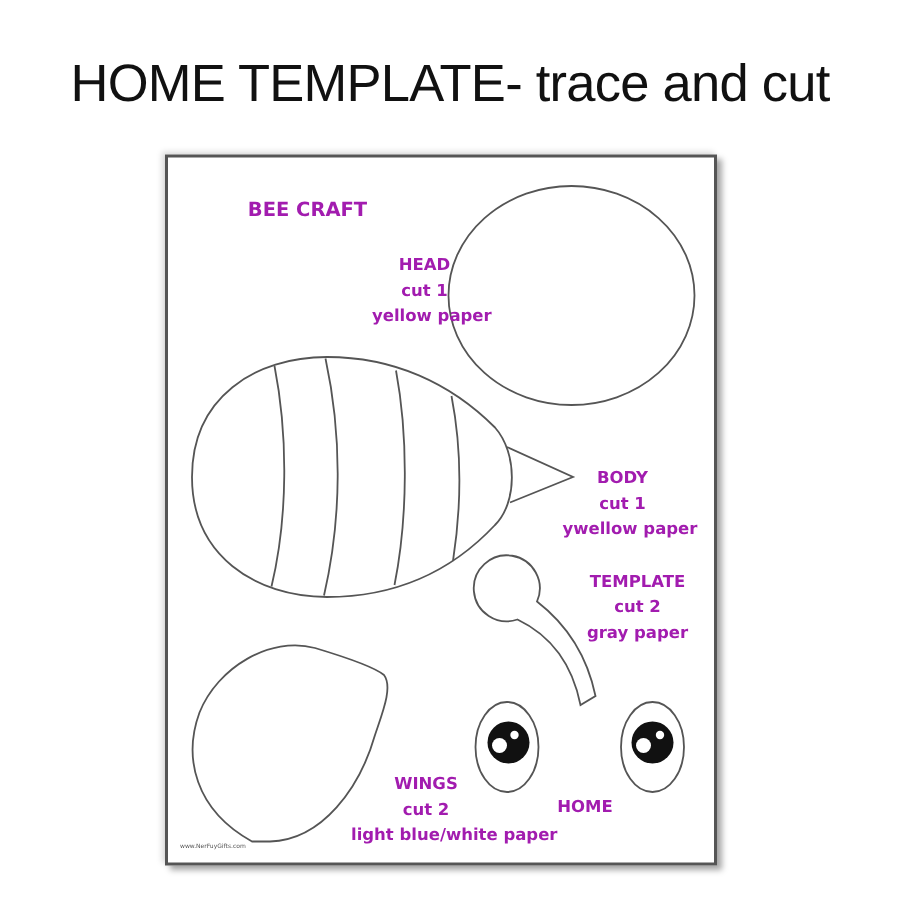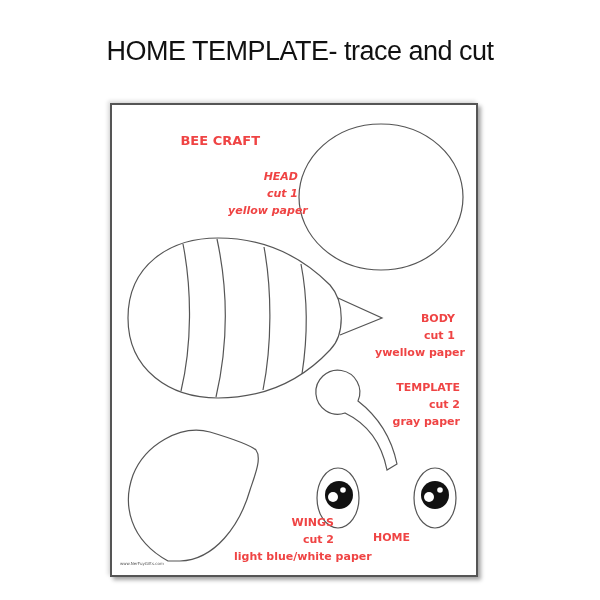--- a/index.html
+++ b/index.html
@@ -1,29 +1,29 @@
 <!DOCTYPE html>
 <html><head>
   <meta charset="utf-8">
   <style>
     html, body { margin: 0; padding: 0; background: #ffffff; }
     body { width: 600px; height: 600px; position: relative; overflow: hidden; font-family: "DejaVu Sans", sans-serif; }
     .title {
       position: absolute; left: 0; top: 36px; width: 600px; text-align: center;
-      font-family: "Liberation Sans", sans-serif; font-size: 27px; color: #111111; letter-spacing: -0.5px;
+      font-family: "Liberation Sans", sans-serif; font-size: 35px; color: #111111; letter-spacing: -0.5px;
     }
     .sheet {
       position: absolute; left: 110px; top: 103px; width: 364px; height: 470px;
       background: #ffffff; border: 2px solid #555555;
       box-shadow: 3px 3px 4px rgba(0,0,0,0.35), -2px -2px 4px rgba(0,0,0,0.15);
     }
     .art { position: absolute; left: 0; top: 0; }
     .lbl {
-      position: absolute; text-align: right; font-family: "DejaVu Sans", sans-serif;
-      font-weight: bold; color: #ef4444; font-size: 11px; line-height: 17px; white-space: nowrap;
+      position: absolute; text-align: center; font-family: "DejaVu Sans", sans-serif;
+      font-weight: bold; color: #a21caf; font-size: 11px; line-height: 17px; white-space: nowrap;
     }
     .lbl.big { font-size: 13px; line-height: 20px; }
     .footer { position: absolute; left: 120px; top: 561px; font-size: 4px; color: #555; font-family: "DejaVu Sans", sans-serif; }
   </style>
 </head>
 <body>
 
 <div class="title">HOME TEMPLATE- trace and cut</div>
 
 <div class="sheet"></div>
@@ -59,21 +59,21 @@
     <circle cx="435" cy="495" r="14" fill="#111111"></circle>
     <circle cx="429" cy="497" r="5" fill="#ffffff"></circle>
     <circle cx="440" cy="490" r="2.8" fill="#ffffff"></circle>
   </g>
 </svg>
 
 <div class="lbl big" style="left:150px; top:131px; width:110px;">
   <div>BEE CRAFT</div>
 </div>
 
-<div class="lbl" style="left:228px; top:168px; width:70px;font-style:italic;">
+<div class="lbl" style="left:248px; top:168px; width:70px;">
   <div>HEAD</div>
   <div>cut 1</div>
   <div>yellow paper</div>
 </div>
 
 <div class="lbl" style="left:375px; top:310px; width:80px;">
   <div>BODY</div>
   <div>cut 1</div>
   <div>ywellow paper</div>
 </div>

